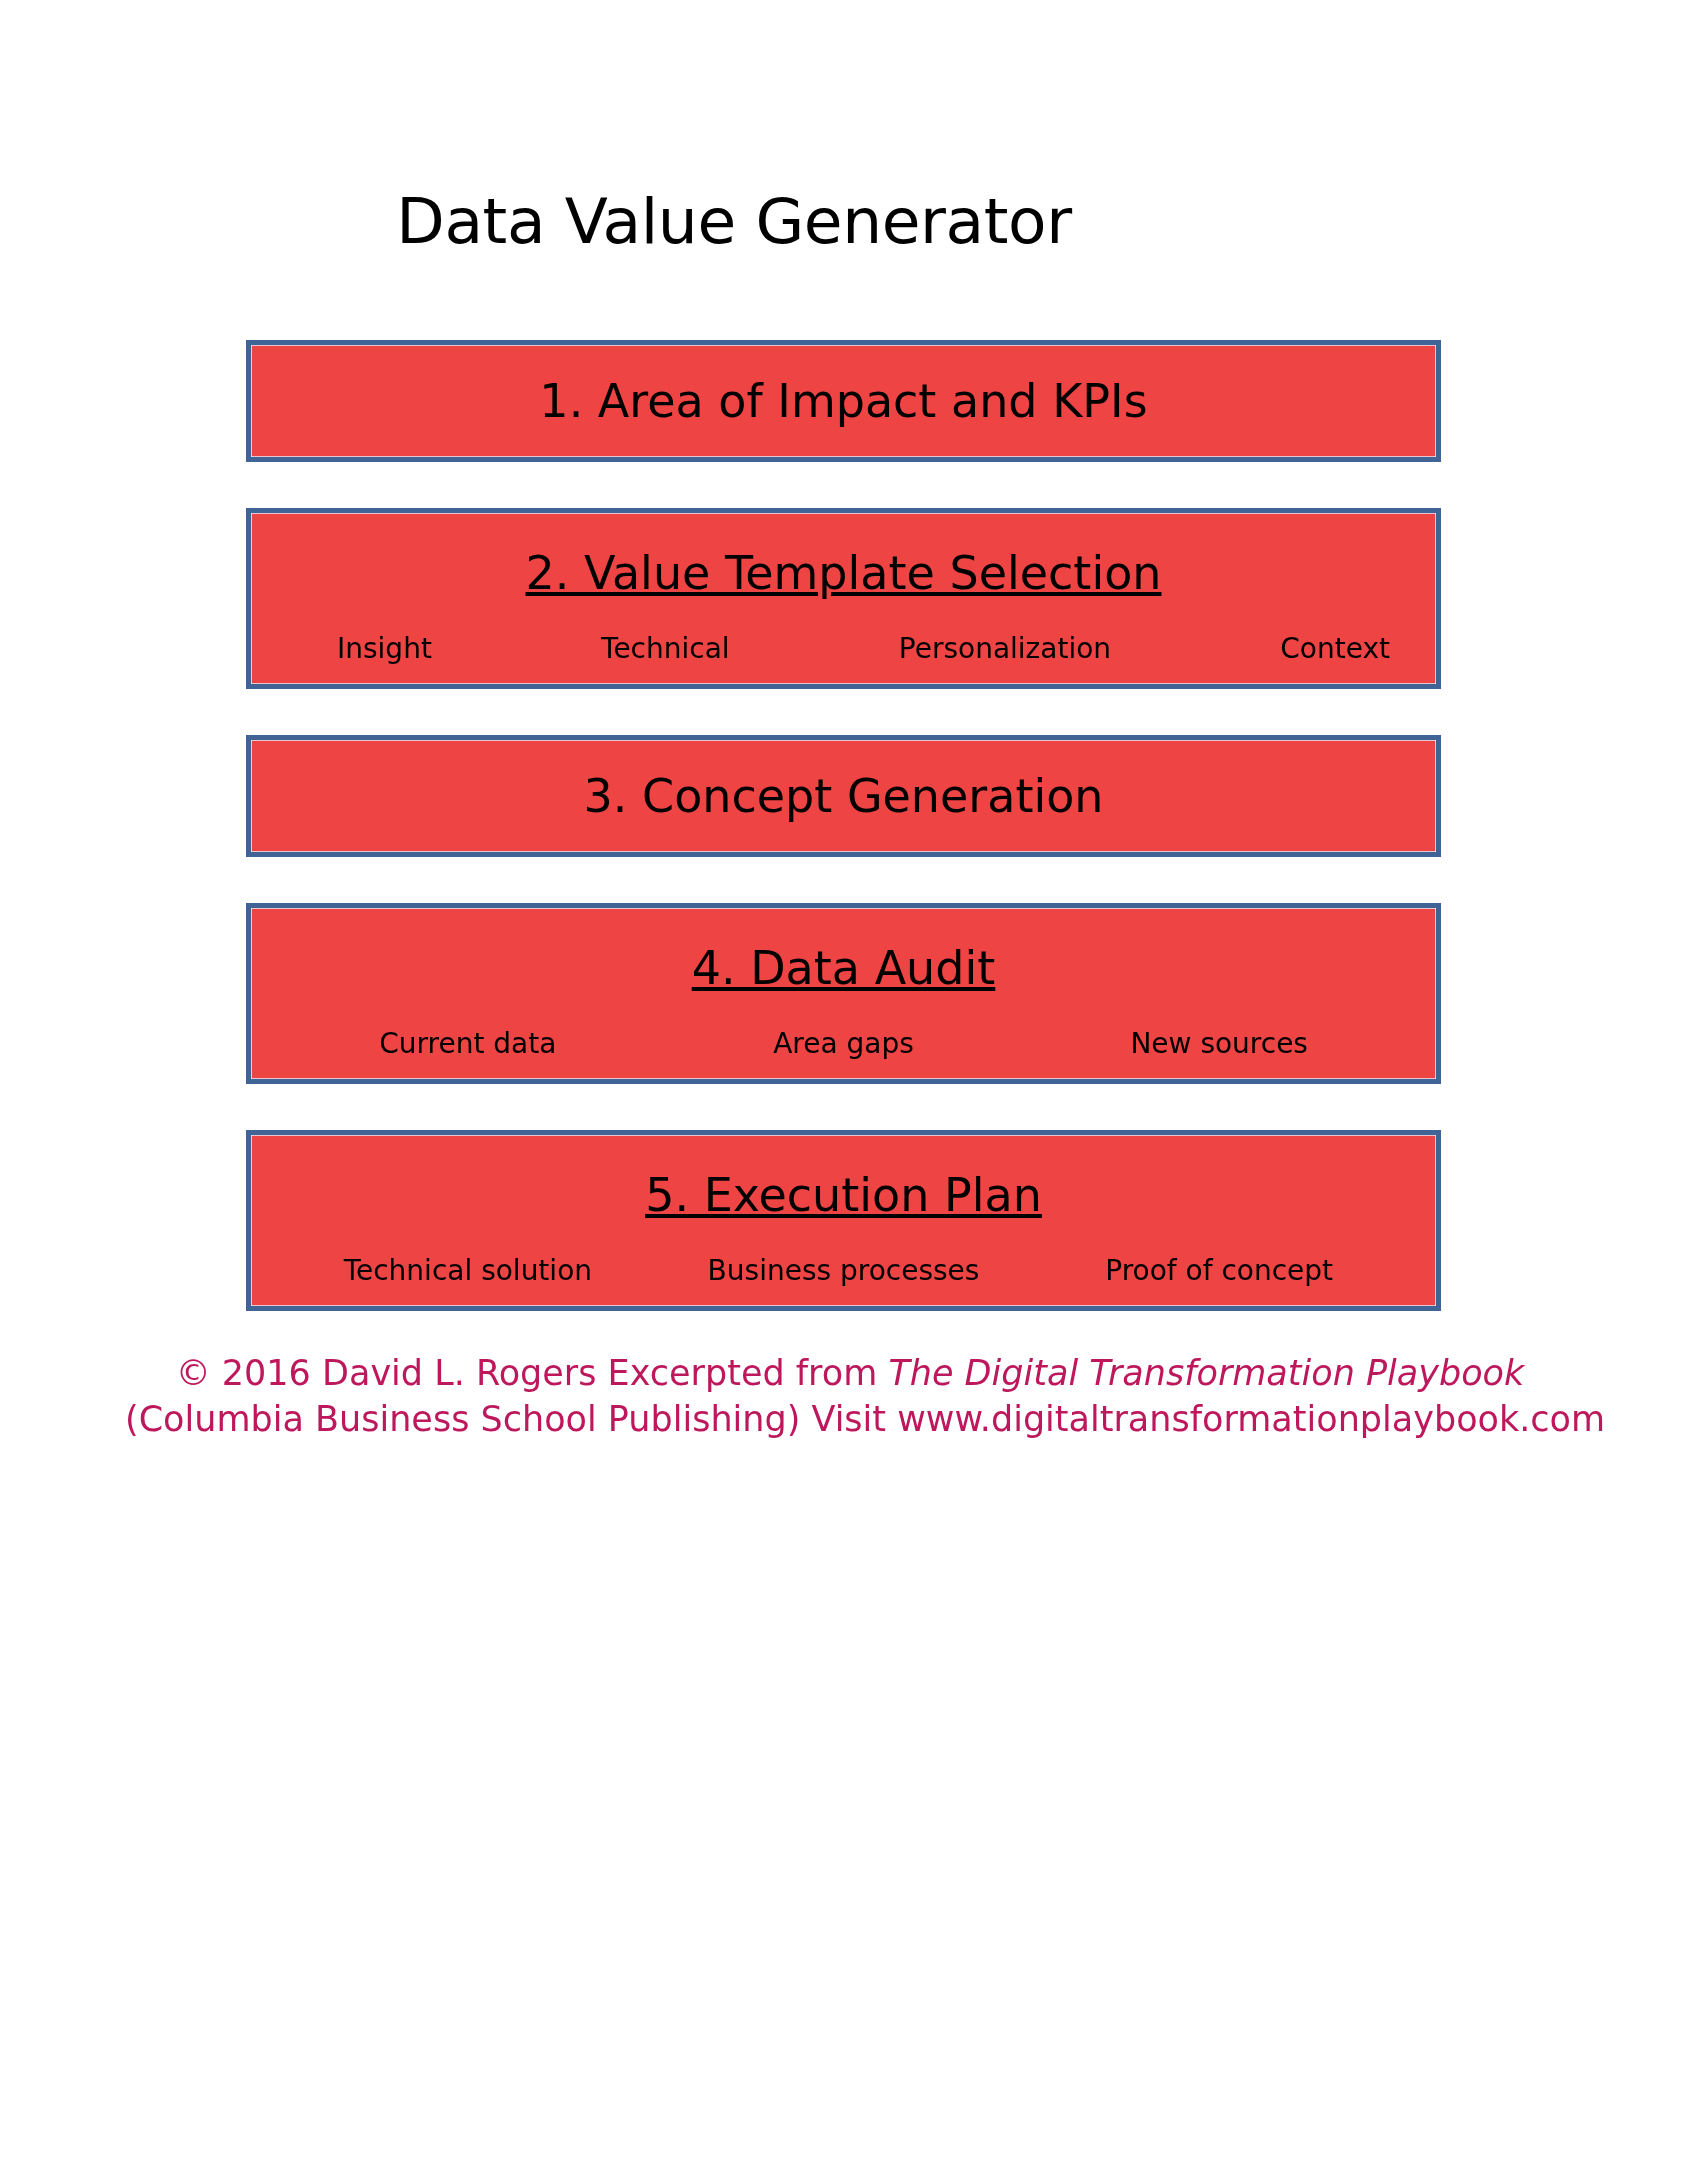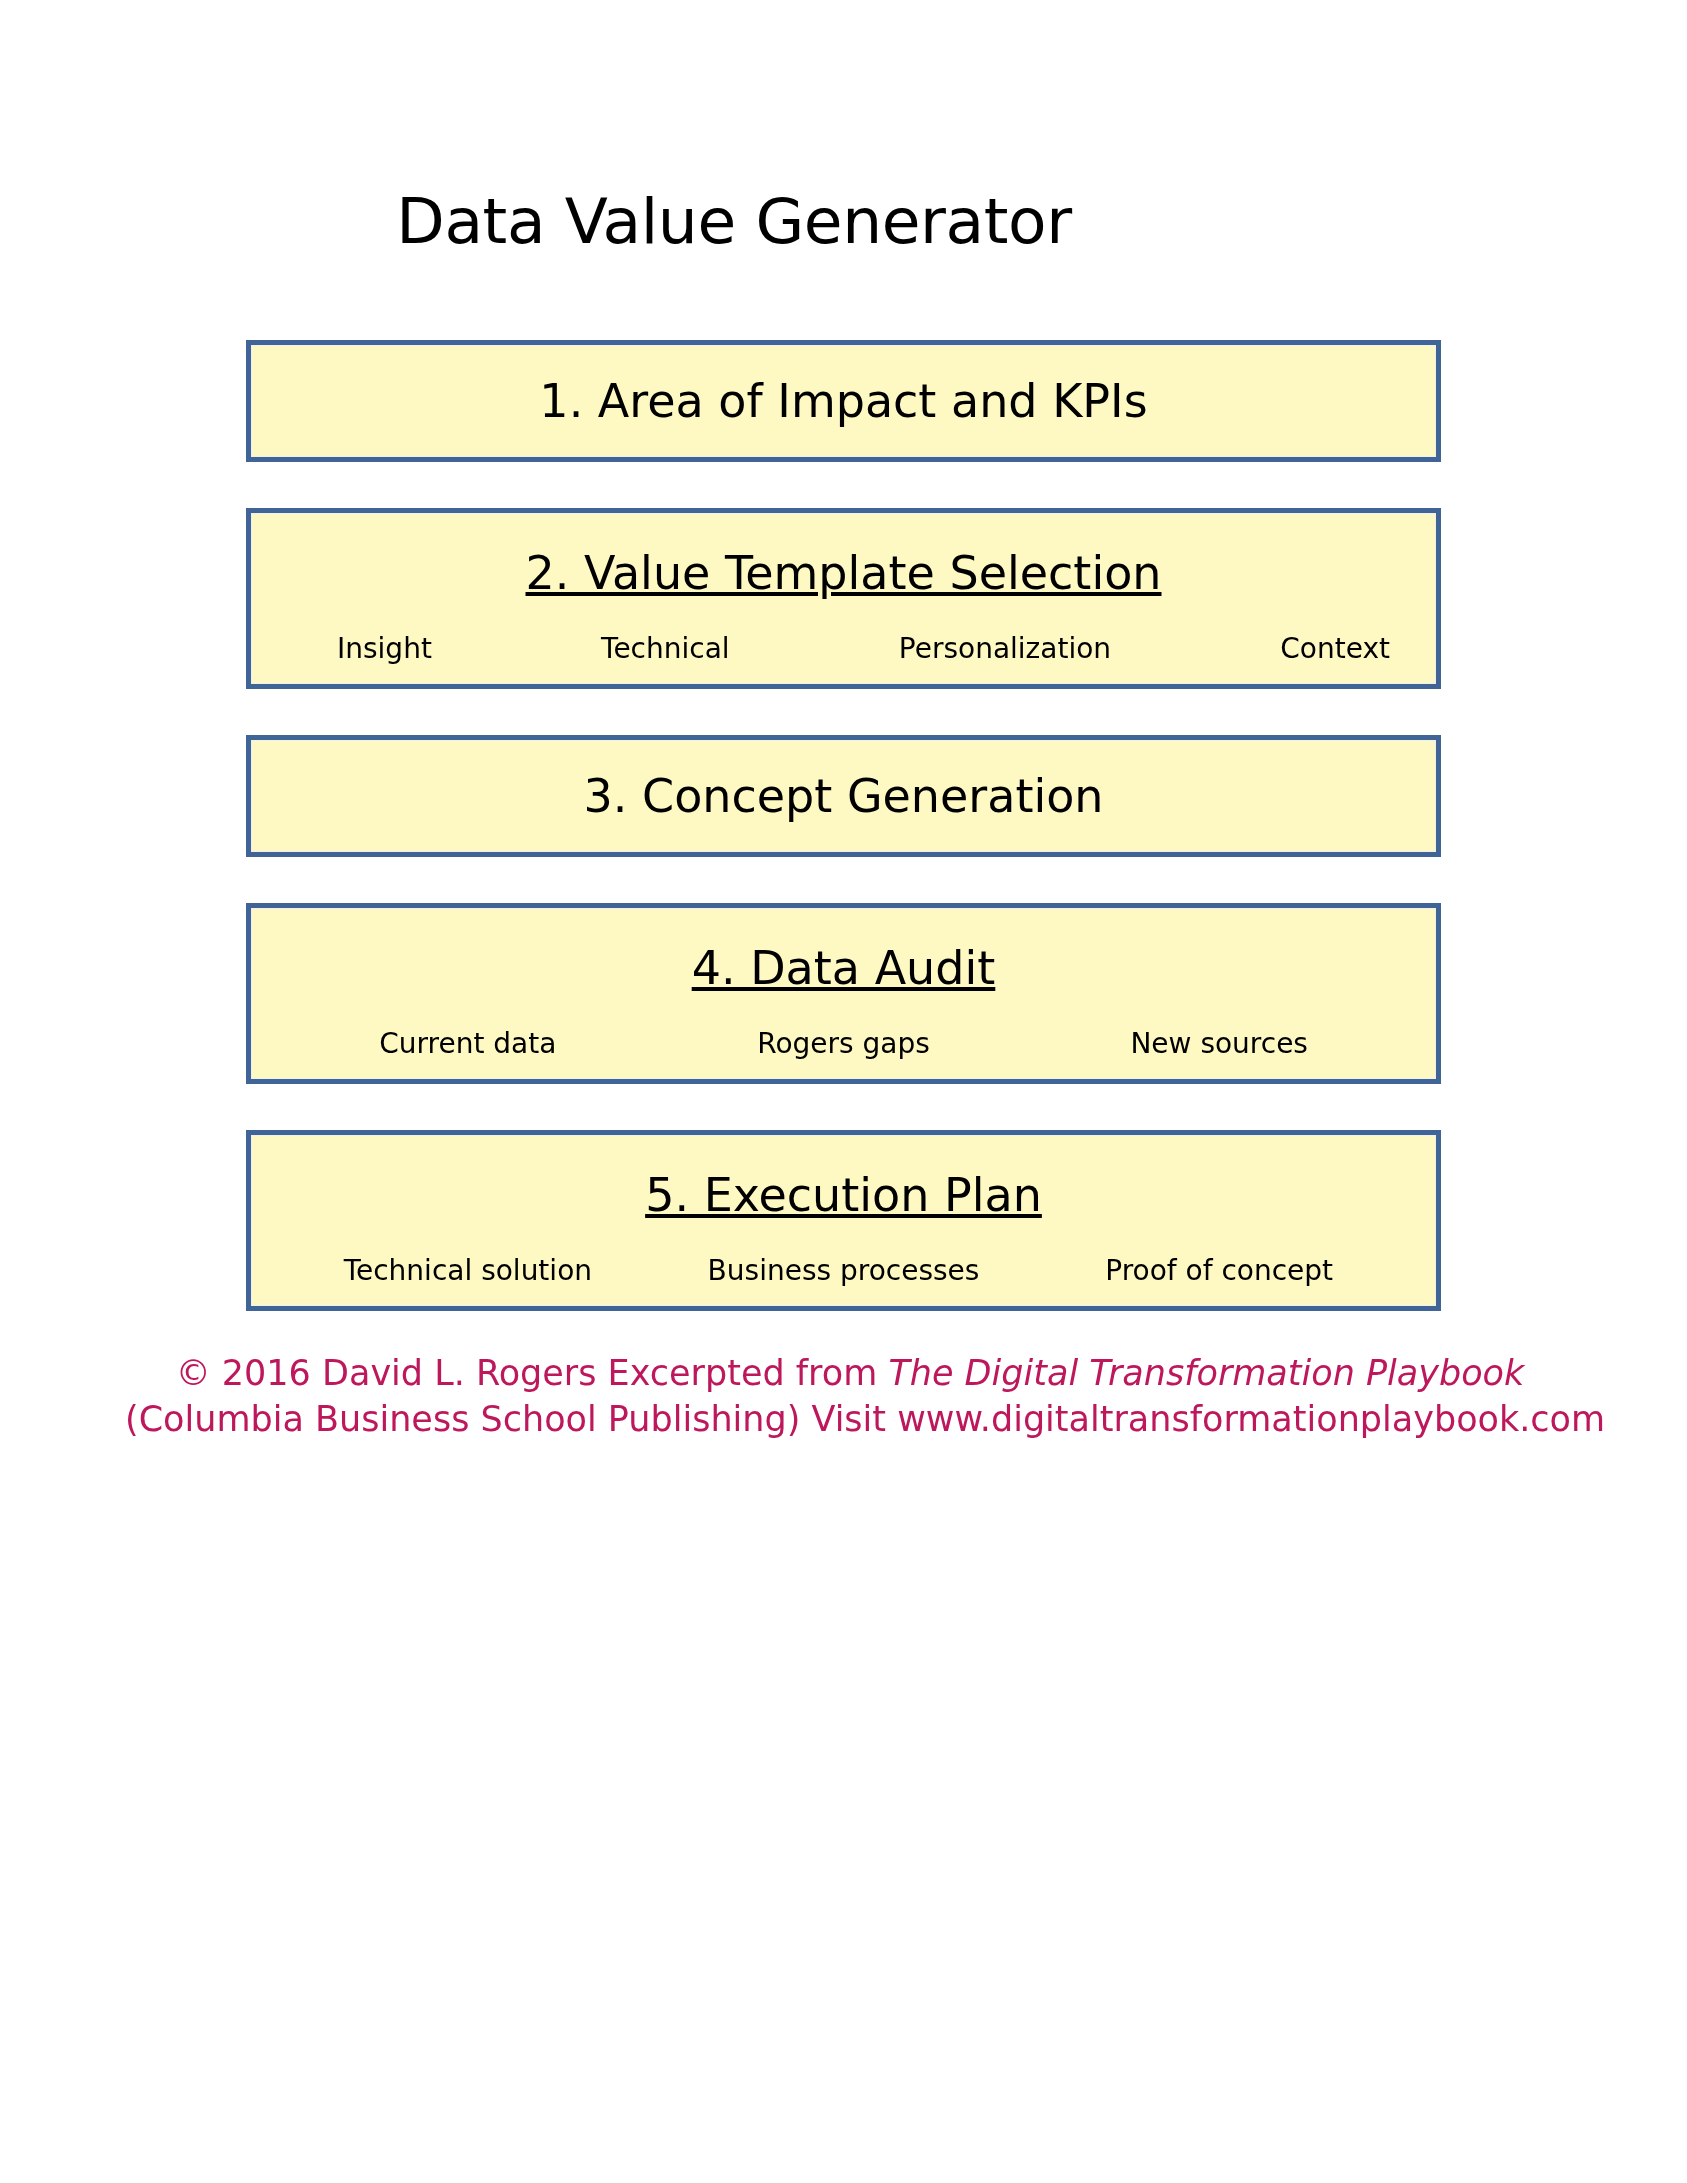--- a/index.html
+++ b/index.html
@@ -41,21 +41,21 @@
     position: absolute;
     left: 246px;
     top: 340px;
     width: 1195px;
   }
 
   .step-box {
     position: relative;
     box-sizing: border-box;
     width: 1195px;
-    background: #fef9c3;
+    background: #ef4444;
     border: 5px solid #3f6495;
     box-shadow: 0 0 0 0.8px #e9eefb inset;
     margin-bottom: 46px;
     display: flex;
     flex-direction: column;
     justify-content: center;
     align-items: center;
   }
 
   .step-box.tall   { height: 181px; }
@@ -146,21 +146,21 @@
     </div>
 
     <div class="step-box short">
       <div class="step-title">3. Concept Generation</div>
     </div>
 
     <div class="step-box tall">
       <div class="step-title">4. Data Audit</div>
       <div class="sub-row three">
         <span class="sub-item">Current data</span>
-        <span class="sub-item">Rogers gaps</span>
+        <span class="sub-item">Area gaps</span>
         <span class="sub-item">New sources</span>
       </div>
     </div>
 
     <div class="step-box tall">
       <div class="step-title">5. Execution Plan</div>
       <div class="sub-row three">
         <span class="sub-item">Technical solution</span>
         <span class="sub-item">Business processes</span>
         <span class="sub-item">Proof of concept</span>

